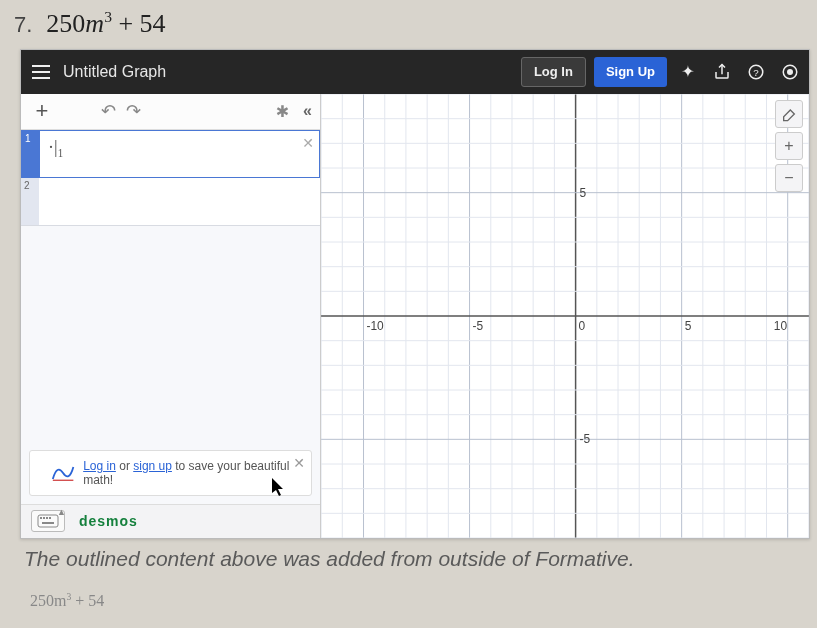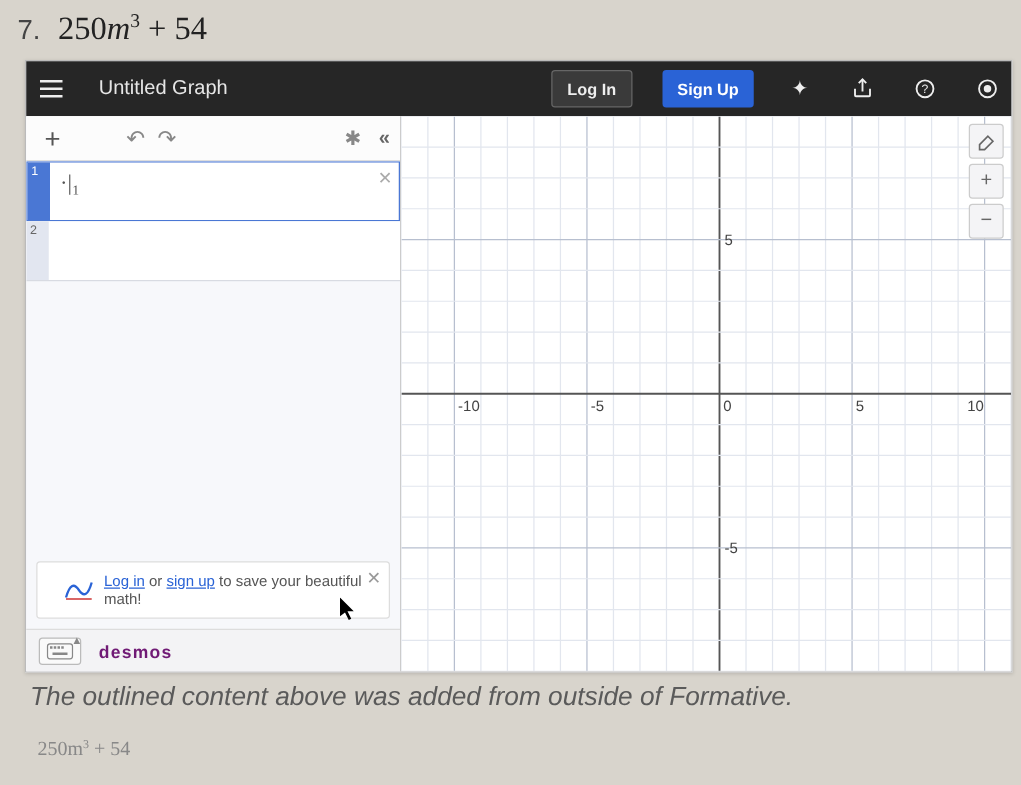--- a/index.html
+++ b/index.html
@@ -45,21 +45,21 @@
 }
 
 
 .header {
   background: #262626;
   color: #eee;
   height: 44px;
   display: flex;
   align-items: center;
   padding: 0 6px;
-  gap: 24px;
+  gap: 8px;
 }
 .hamburger {
   width: 28px; height: 28px;
   display: flex; flex-direction: column;
   justify-content: center; gap: 4px;
   cursor: pointer;
   align-items: center;
 }
 .hamburger span { display:block; width:18px; height:2px; background:#eee; }
 .title { font-size: 16px; font-weight: 500; color: #e6e6e6; }
@@ -162,21 +162,21 @@
   background:#f3f3f5;
 }
 .kbd-btn {
   width:34px;height:22px;
   border:1px solid #bbb; border-radius:3px;
   background:#fafafa;
   display:flex;align-items:center;justify-content:center;
   font-size:10px; cursor:pointer;
   position:relative;
 }
-.powered { color:#701a75; font-size:14px; font-weight:600; letter-spacing:1px; }
+.powered { color:#15803d; font-size:14px; font-weight:600; letter-spacing:1px; }
 
 
 .graph {
   flex:1;
   position:relative;
   background:#fff;
   overflow:hidden;
 }
 .grid line.minor { stroke:#e2e6ee; stroke-width:1; }
 .grid line.major { stroke:#b7bfcf; stroke-width:1; }

